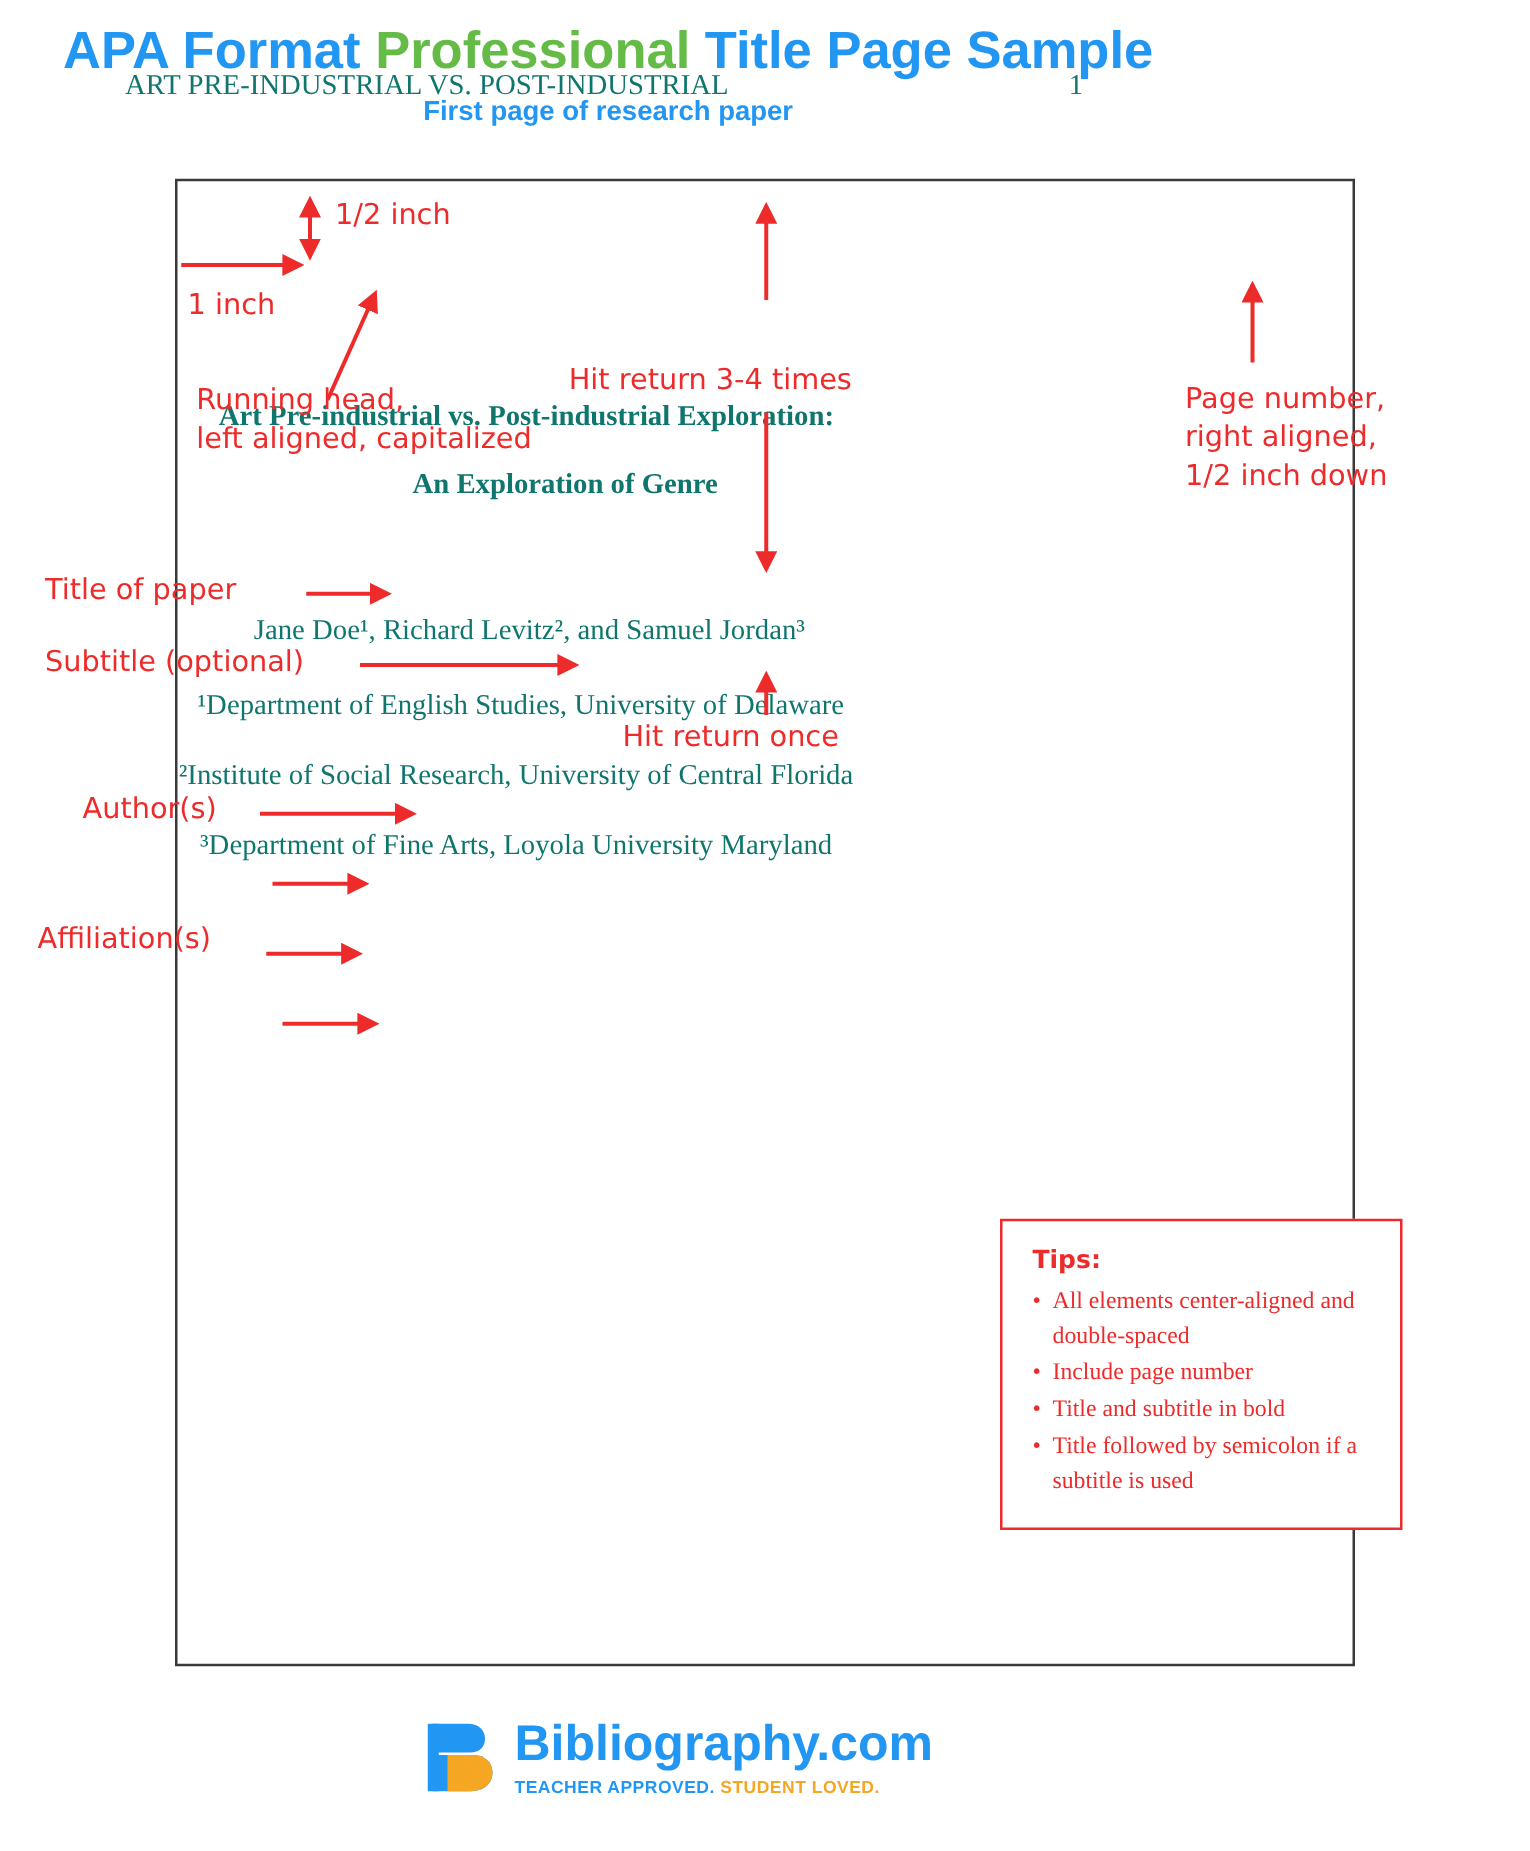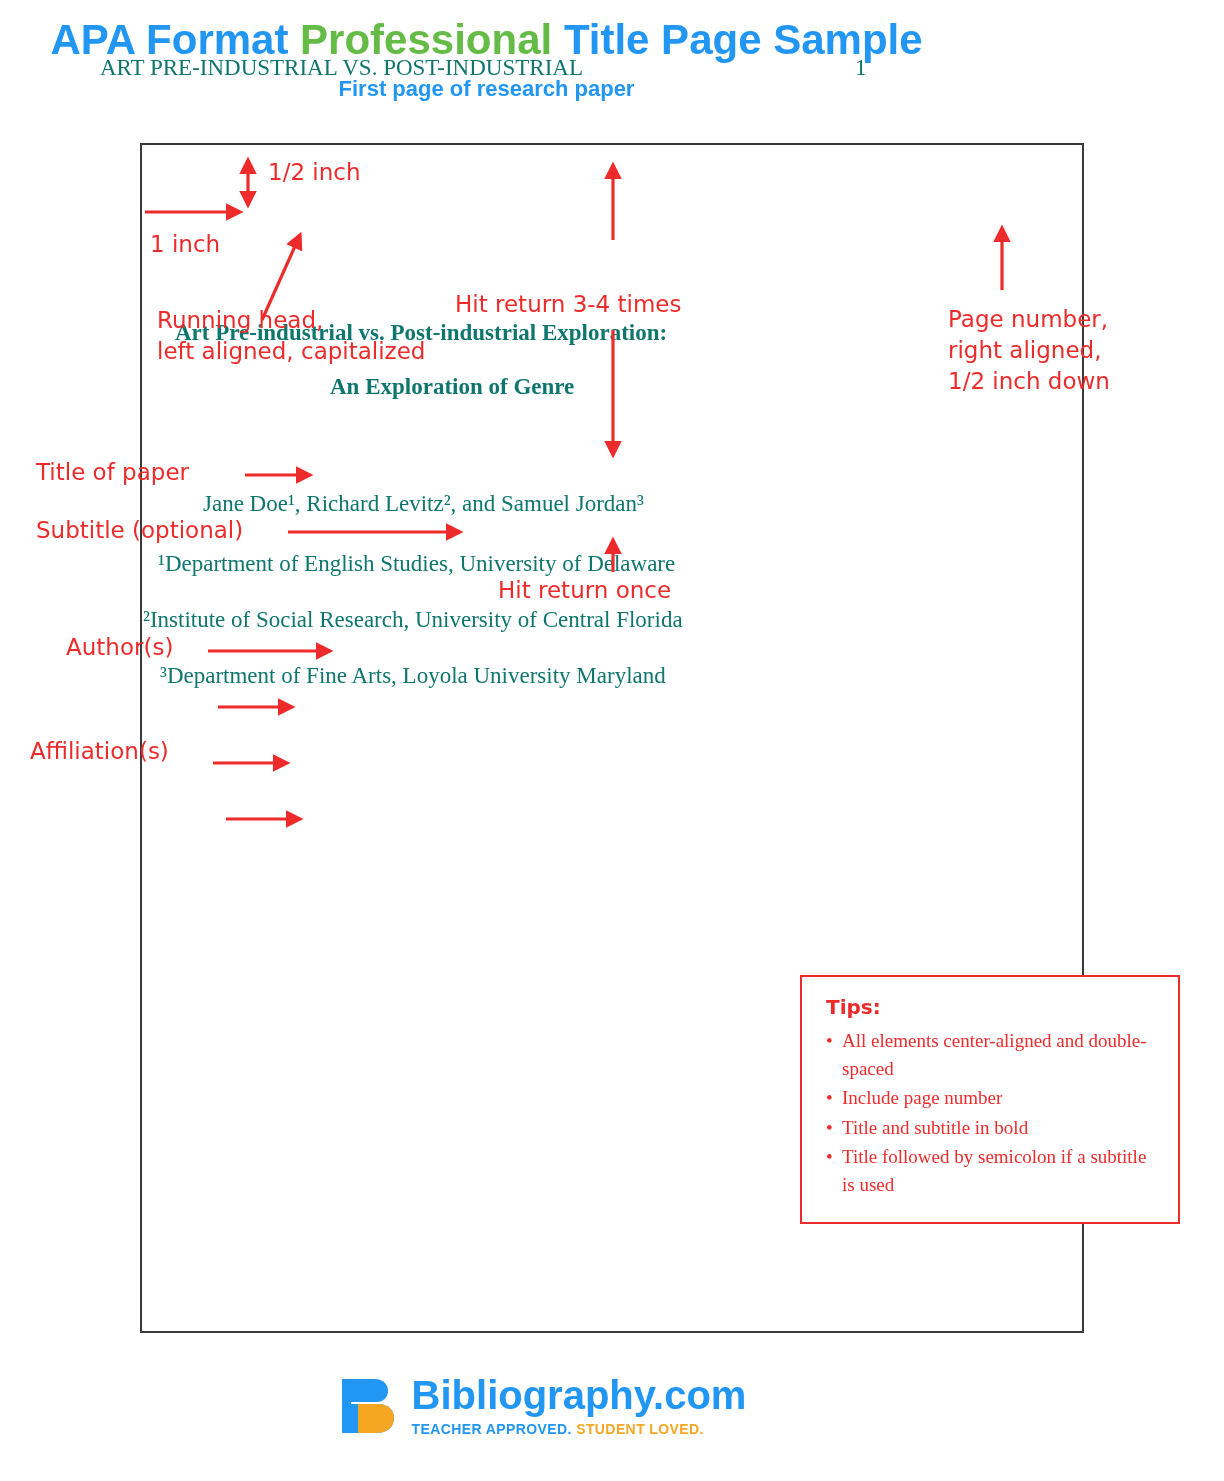--- a/index.html
+++ b/index.html
@@ -99,21 +99,21 @@
     left: 0; top: 0;
     width: 1224px; height: 1481px;
     pointer-events: none;
   }
 
   
   .tips-box {
     position: absolute;
     left: 800px;
     top: 975px;
-    width: 380px;
+    width: 322px;
     border: 2px solid #ee2b2b;
     background: #ffffff;
     box-sizing: border-box;
     padding: 18px 20px 22px 24px;
     color: #ee2b2b;
     font-family: "DejaVu Sans", sans-serif;
   }
   .tips-title {
     font-weight: bold;
     font-size: 20px;

